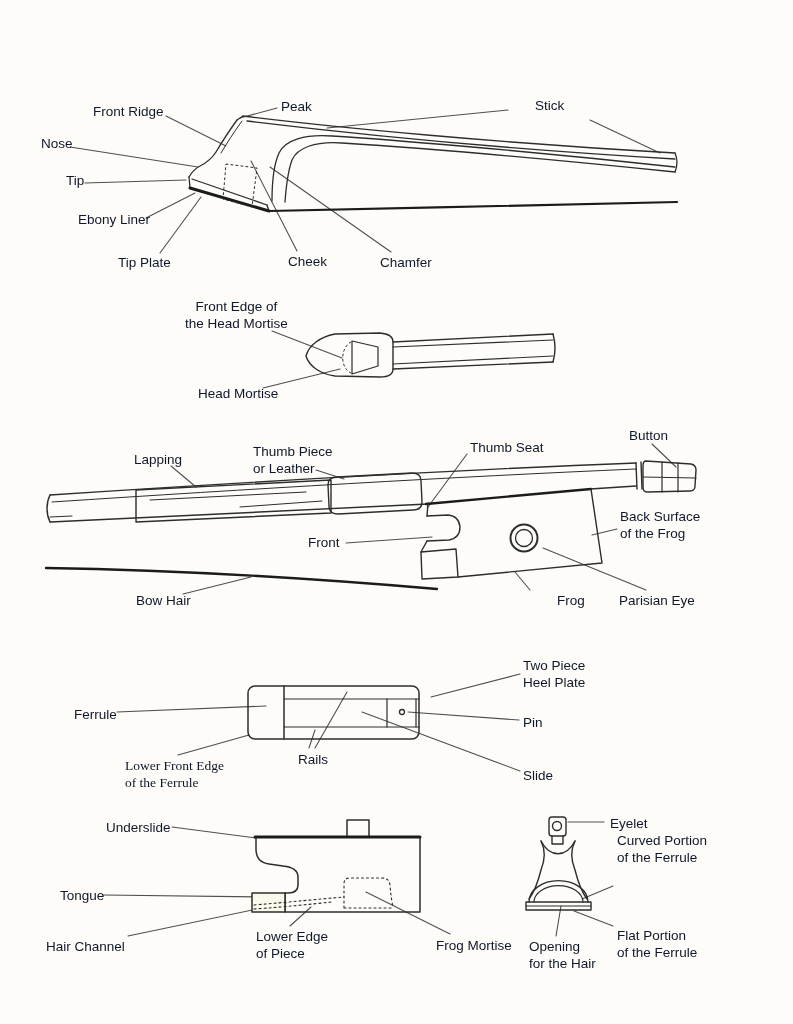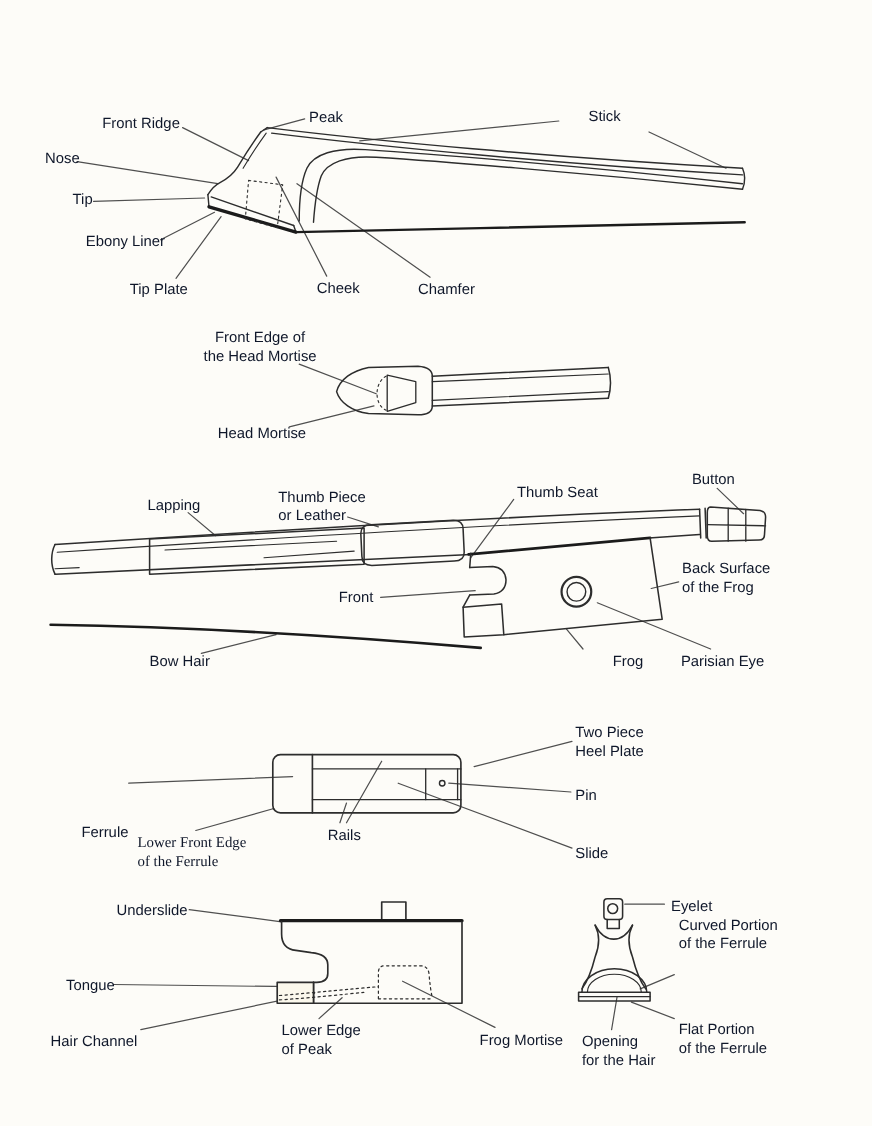--- a/index.html
+++ b/index.html
@@ -218,21 +218,21 @@
       <div class="lbl" style="left: 521px; top: 592px; margin-left: 36px;">
         <span>Frog</span>
       </div>
       <div class="lbl" style="left: 619px; top: 592px;">
         <span>Parisian Eye</span>
       </div>
       <div class="lbl" style="left: 523px; top: 657px;">
         <span>Two Piece</span>
         <span>Heel Plate</span>
       </div>
-      <div class="lbl" style="left: 74px; top: 748px; text-align: center;">
+      <div class="lbl" style="left: 74px; top: 706px; text-align: center;">
         <span>Ferrule</span>
       </div>
       <div class="lbl" style="left: 523px; top: 714px;">
         <span>Pin</span>
       </div>
       <div class="lbl" style="left: 298px; top: 751px;">
         <span>Rails</span>
       </div>
       <div class="lbl" style="left: 523px; top: 767px;">
         <span>Slide</span>
@@ -245,21 +245,21 @@
         <span>Underslide</span>
       </div>
       <div class="lbl" style="left: 60px; top: 887px;">
         <span>Tongue</span>
       </div>
       <div class="lbl" style="left: 46px; top: 938px;">
         <span>Hair Channel</span>
       </div>
       <div class="lbl" style="left: 256px; top: 928px;">
         <span>Lower Edge</span>
-        <span>of Peak</span>
+        <span>of Piece</span>
       </div>
       <div class="lbl" style="left: 436px; top: 937px;">
         <span>Frog Mortise</span>
       </div>
       <div class="lbl" style="left: 610px; top: 815px;">
         <span>Eyelet</span>
       </div>
       <div class="lbl" style="left: 617px; top: 832px;">
         <span>Curved Portion</span>
         <span>of the Ferrule</span>

